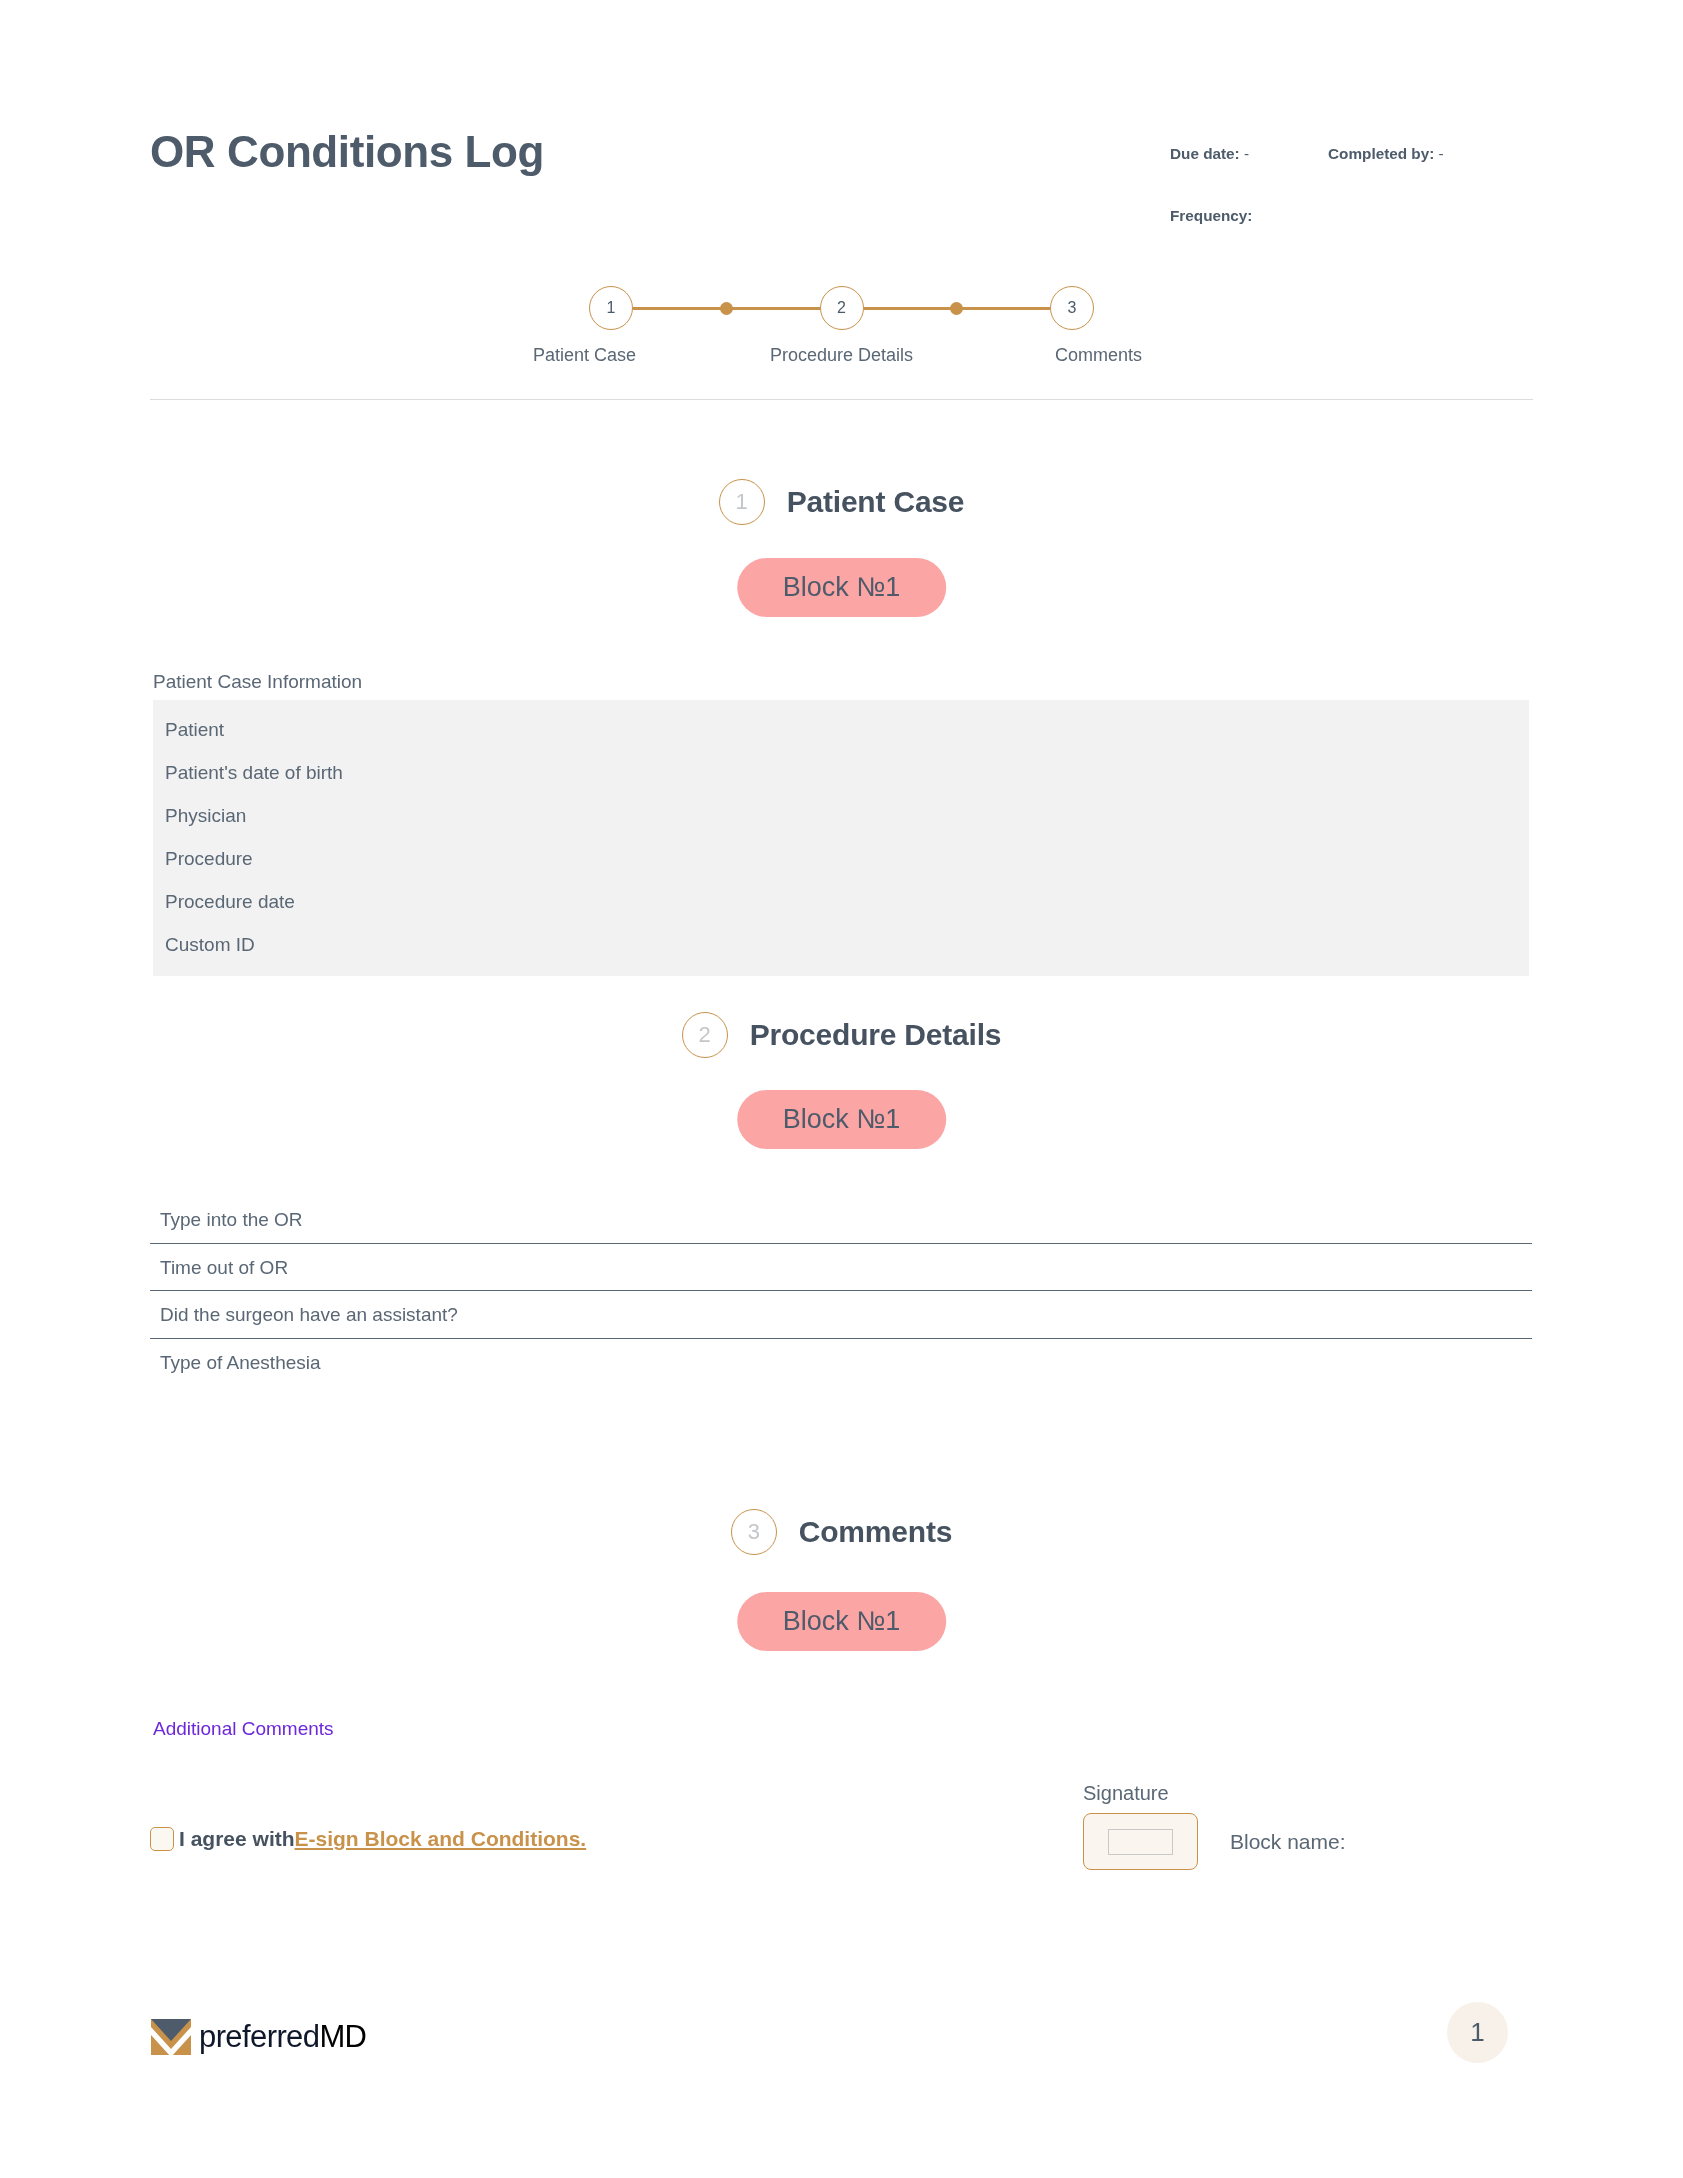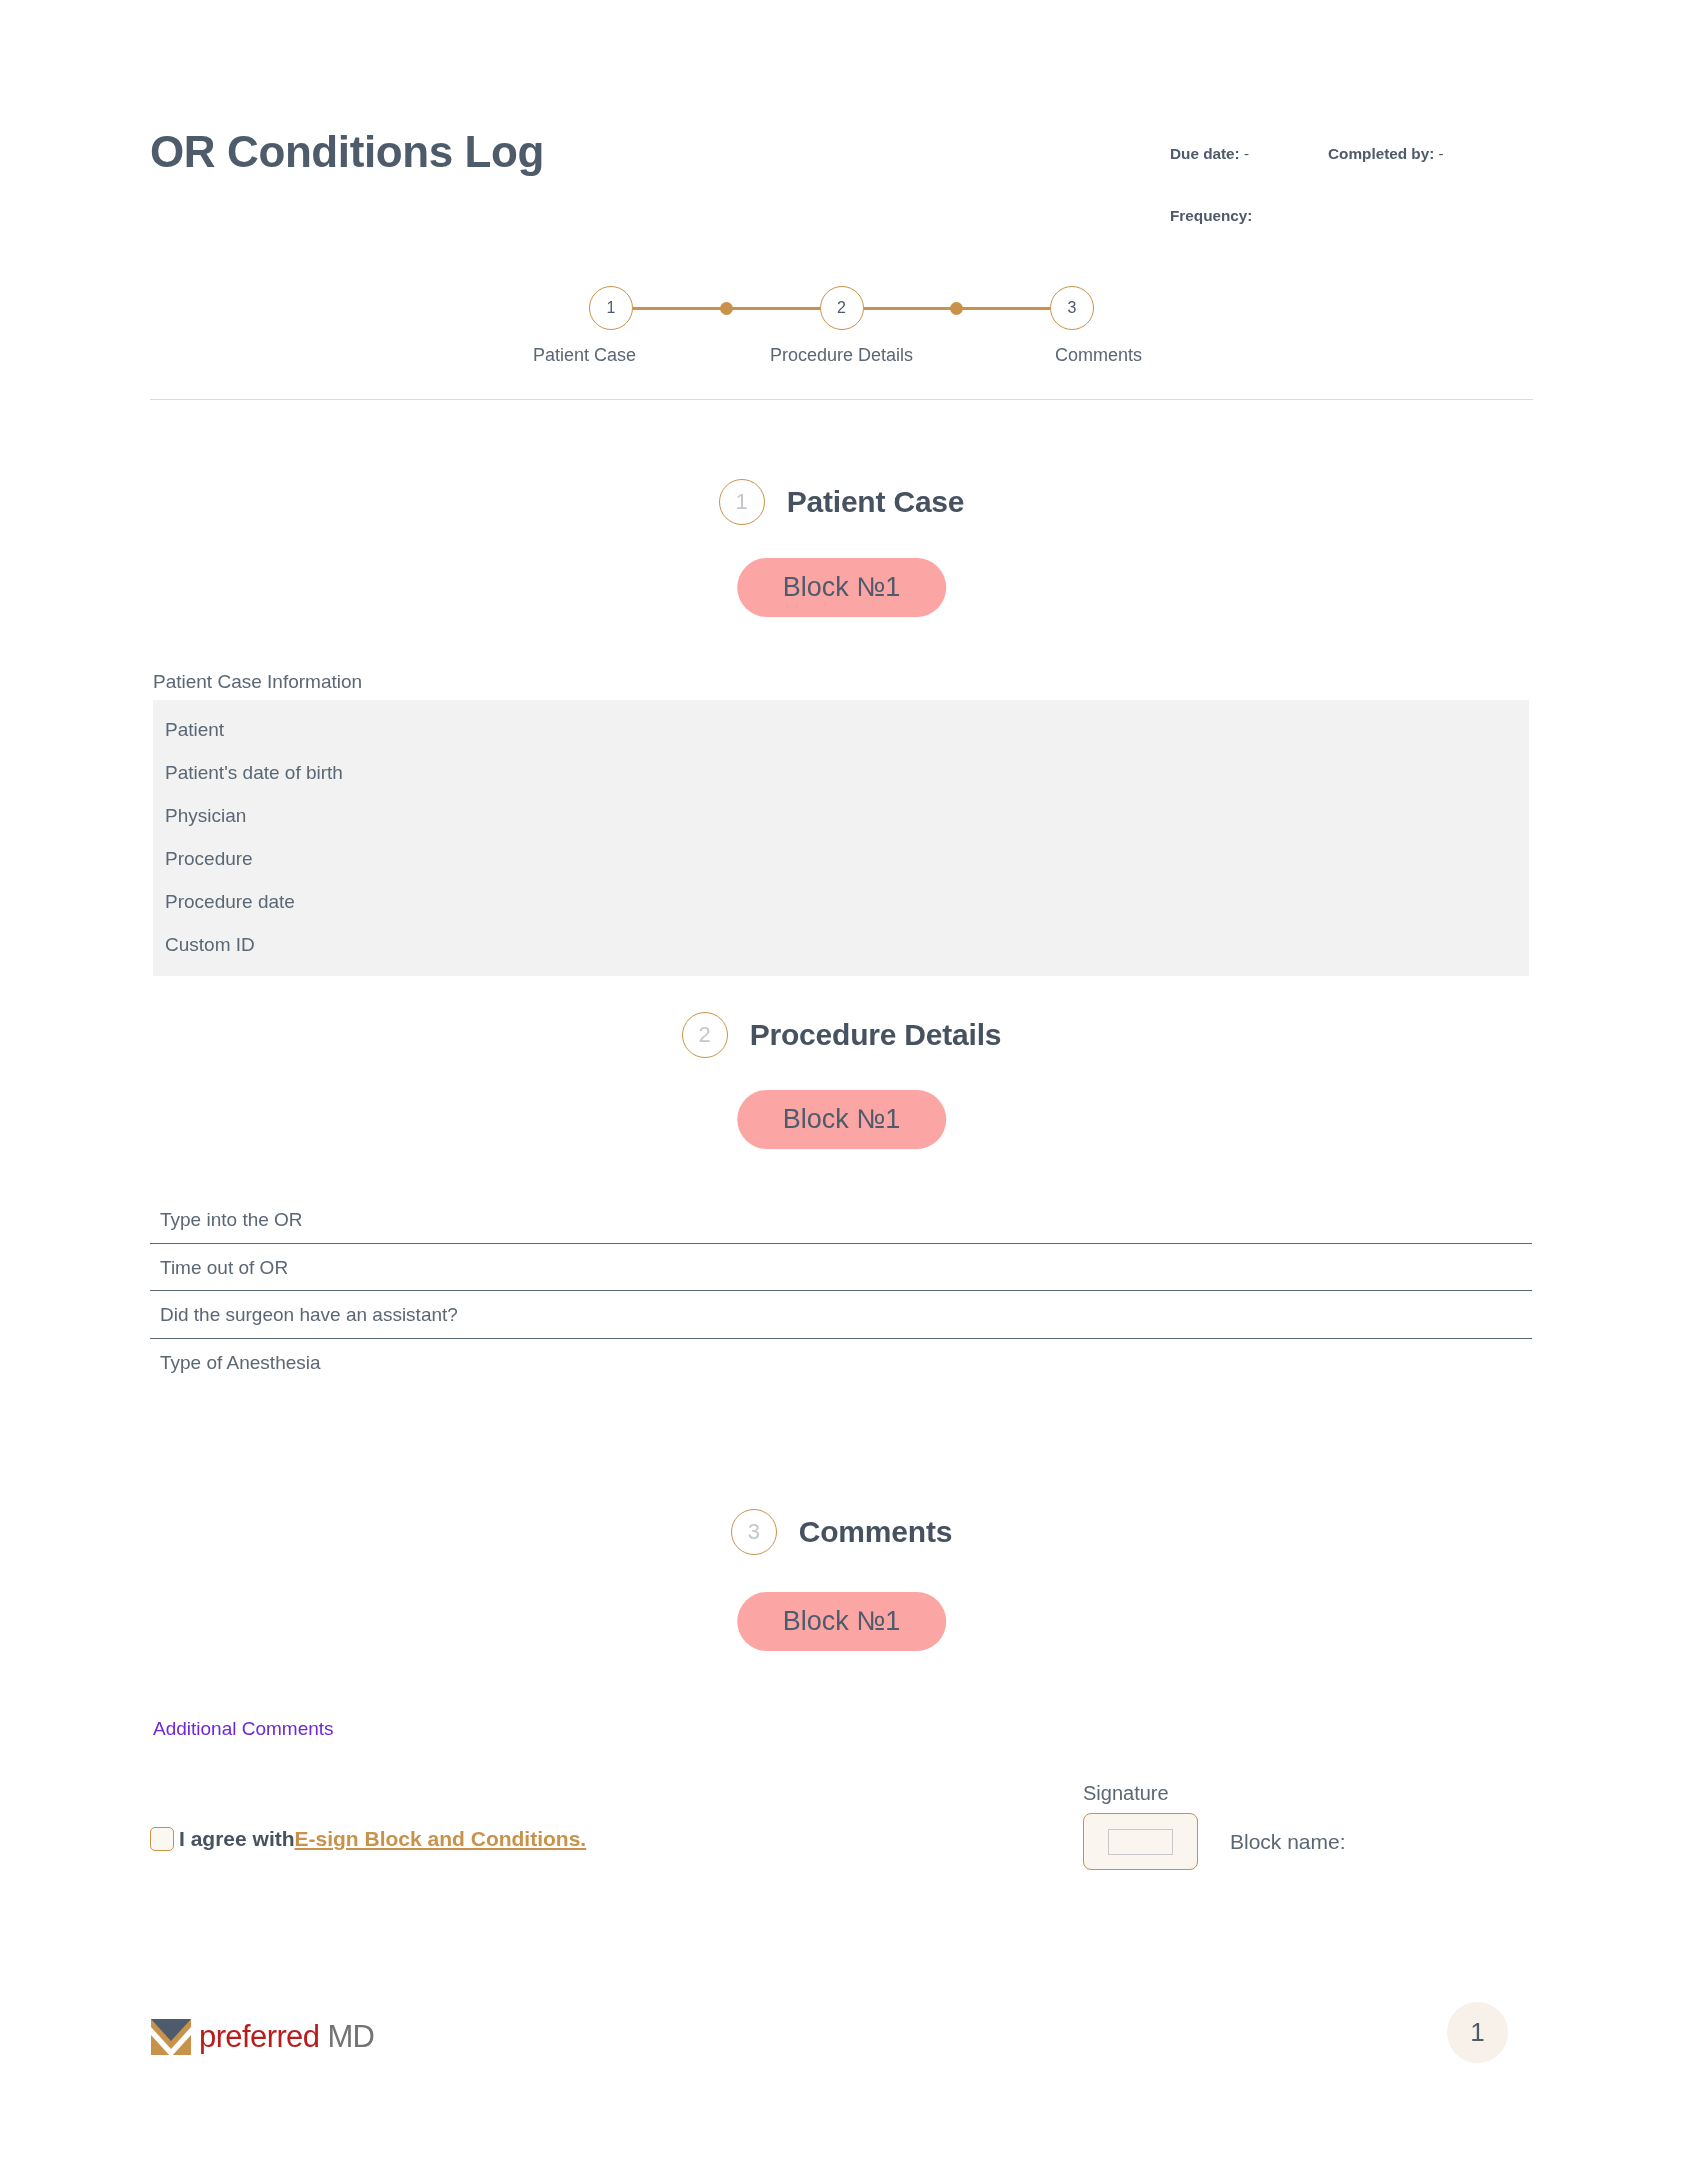--- a/index.html
+++ b/index.html
@@ -299,22 +299,22 @@
     width: 42px;
     height: 42px;
     flex: 0 0 auto;
     margin-right: 7px;
   }
   .logo-text {
     font-size: 31px;
     letter-spacing: -0.6px;
     line-height: 1;
   }
-  .logo-text .pref { color: #b91c1c; }
-  .logo-text .md { color: #737373; margin-left: 8px; }
+  .logo-text .pref { color: #0f172a; }
+  .logo-text .md { color: #000000; }
 
   .page-badge {
     position: absolute;
     left: 1447px;
     top: 2002px;
     width: 61px;
     height: 61px;
     border-radius: 50%;
     background: #f7f1e9;
     display: flex;

